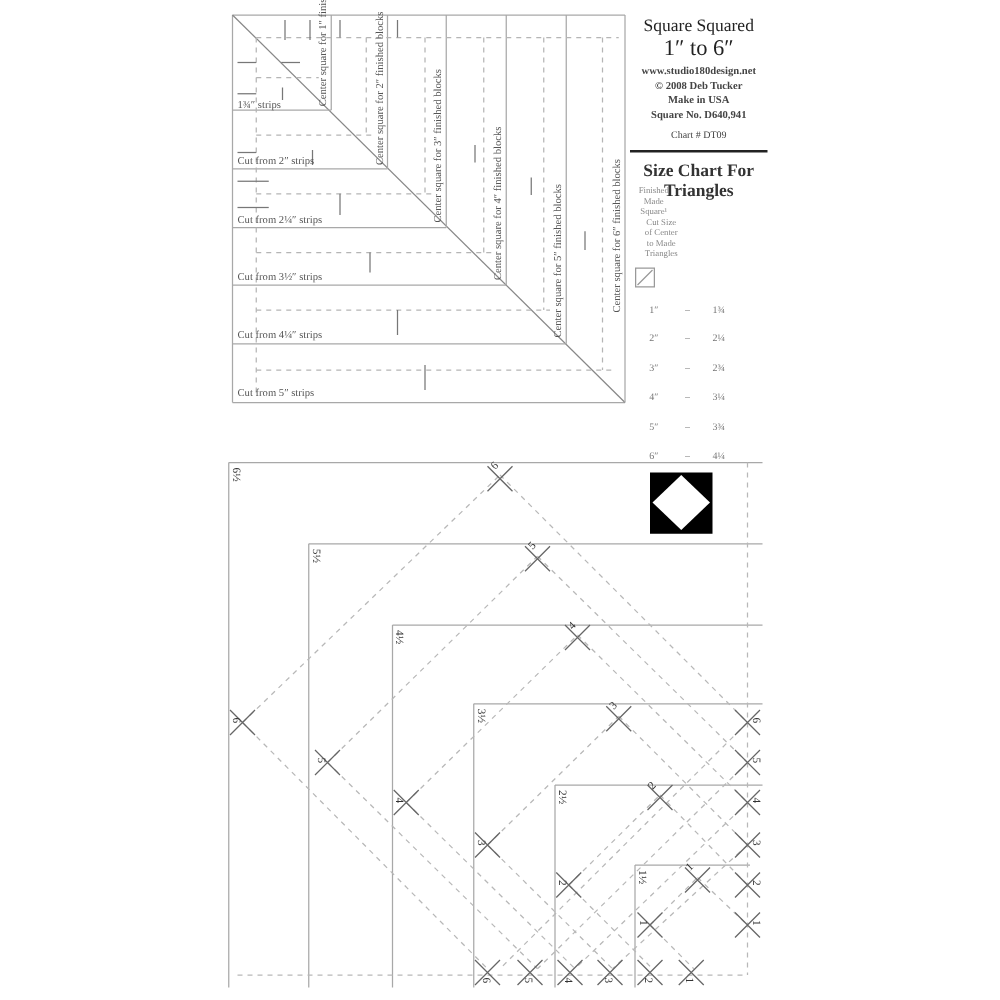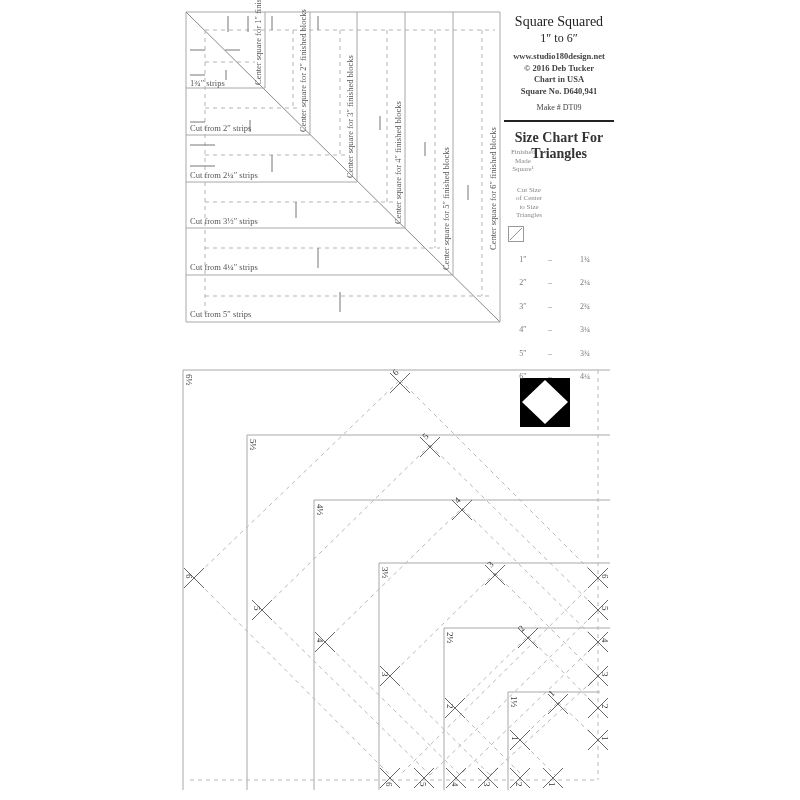--- a/index.html
+++ b/index.html
@@ -1,34 +1,34 @@
 <!DOCTYPE html>
 <html><head>
 <meta charset="utf-8">
 <style>
   html,body{margin:0;padding:0;background:#ffffff;}
   body{width:800px;height:800px;position:relative;overflow:hidden;font-family:"Liberation Serif","DejaVu Serif",serif;color:#444;}
   .stage{position:absolute;left:0;top:0;width:800px;height:800px;}
   svg text{font-family:"Liberation Serif","DejaVu Serif",serif;}
   .info{position:absolute;left:500px;top:14px;width:118px;text-align:center;color:#333;}
   .info .title{font-size:14px;line-height:16px;color:#222;}
-  .info .sub{font-size:12px;line-height:16px;color:#222;margin-bottom:5px;}
+  .info .sub{font-size:18px;line-height:16px;color:#222;margin-bottom:5px;}
   .info .line{font-size:8.5px;line-height:11.5px;color:#444;font-weight:bold;}
   .info .item{font-size:8px;margin-top:6px;color:#444;}
   .info .rule{height:2px;background:#222;margin:8px 4px 8px 4px;}
   .info .chart-title{font-size:14px;font-weight:bold;color:#333;}
   .size-table{position:absolute;left:506px;top:148px;width:110px;color:#777;}
   .size-head{display:flex;font-size:7px;line-height:8.5px;color:#888;text-align:center;flex-direction:column;}
   .size-head .c1{width:34px;}
-  .size-head .c2{width:42px;margin-left:2px;margin-top:12px;}
+  .size-head .c2{width:42px;margin-left:2px;}
   .size-head .icon{width:14px;height:14px;border:1px solid #999;margin-left:2px;margin-top:6px;position:relative;}
   .size-row{display:flex;font-size:8px;height:23.5px;align-items:center;color:#777;}
   .size-row .a{width:34px;text-align:center;}
   .size-row .d{width:20px;text-align:center;}
-  .size-row .b{width:30px;text-align:right;}
+  .size-row .b{width:30px;text-align:center;}
 </style>
 </head>
 <body>
 
 <div class="stage">
 
   <svg width="800" height="800" style="position:absolute;left:0;top:0">
 
     <g stroke="#a8a8a8" fill="none" stroke-width="1">
       <line x1="186" y1="12" x2="500" y2="12"></line>
@@ -227,39 +227,39 @@
     <g>
       <rect x="520" y="378" width="50" height="49" fill="#000"></rect>
       <polygon points="545,380 568,402 545,424 522,402" fill="#fff"></polygon>
     </g>
   </svg>
 
   <div class="info">
     <div class="title">Square Squared</div>
     <div class="sub">1″ to 6″</div>
     <div class="line">www.studio180design.net</div>
-    <div class="line">© 2016 Deb Tucker</div>
-    <div class="line">Chart in USA</div>
+    <div class="line">© 2008 Deb Tucker</div>
+    <div class="line">Make in USA</div>
     <div class="line">Square No. D640,941</div>
-    <div class="item">Make # DT09</div>
+    <div class="item">Chart # DT09</div>
     <div class="rule"></div>
     <div class="chart-title">Size Chart For Triangles</div>
   </div>
 
   <div class="size-table">
     <div class="size-head">
       <div class="c1">
         <div>Finished</div>
         <div>Made</div>
         <div>Square¹</div>
       </div>
       <div class="c2">
         <div>Cut Size</div>
         <div>of Center</div>
-        <div>to Size</div>
+        <div>to Made</div>
         <div>Triangles</div>
       </div>
       <div class="icon">
         <svg width="14" height="14" style="position:absolute;left:0;top:0">
             <line x1="1" y1="13" x2="13" y2="1" stroke="#999" stroke-width="1"></line>
           </svg>
       </div>
     </div>
     <div style="height:6px"></div>
     <div class="size-row">

